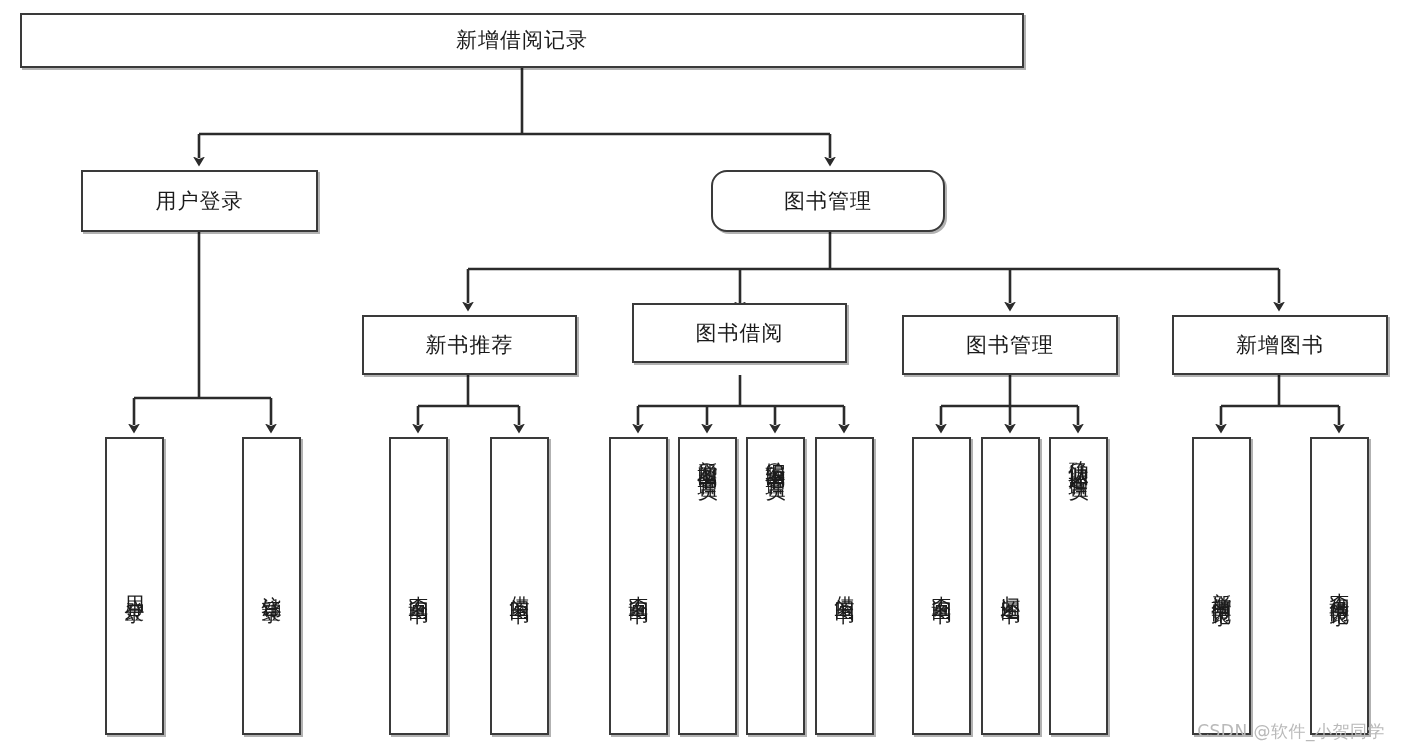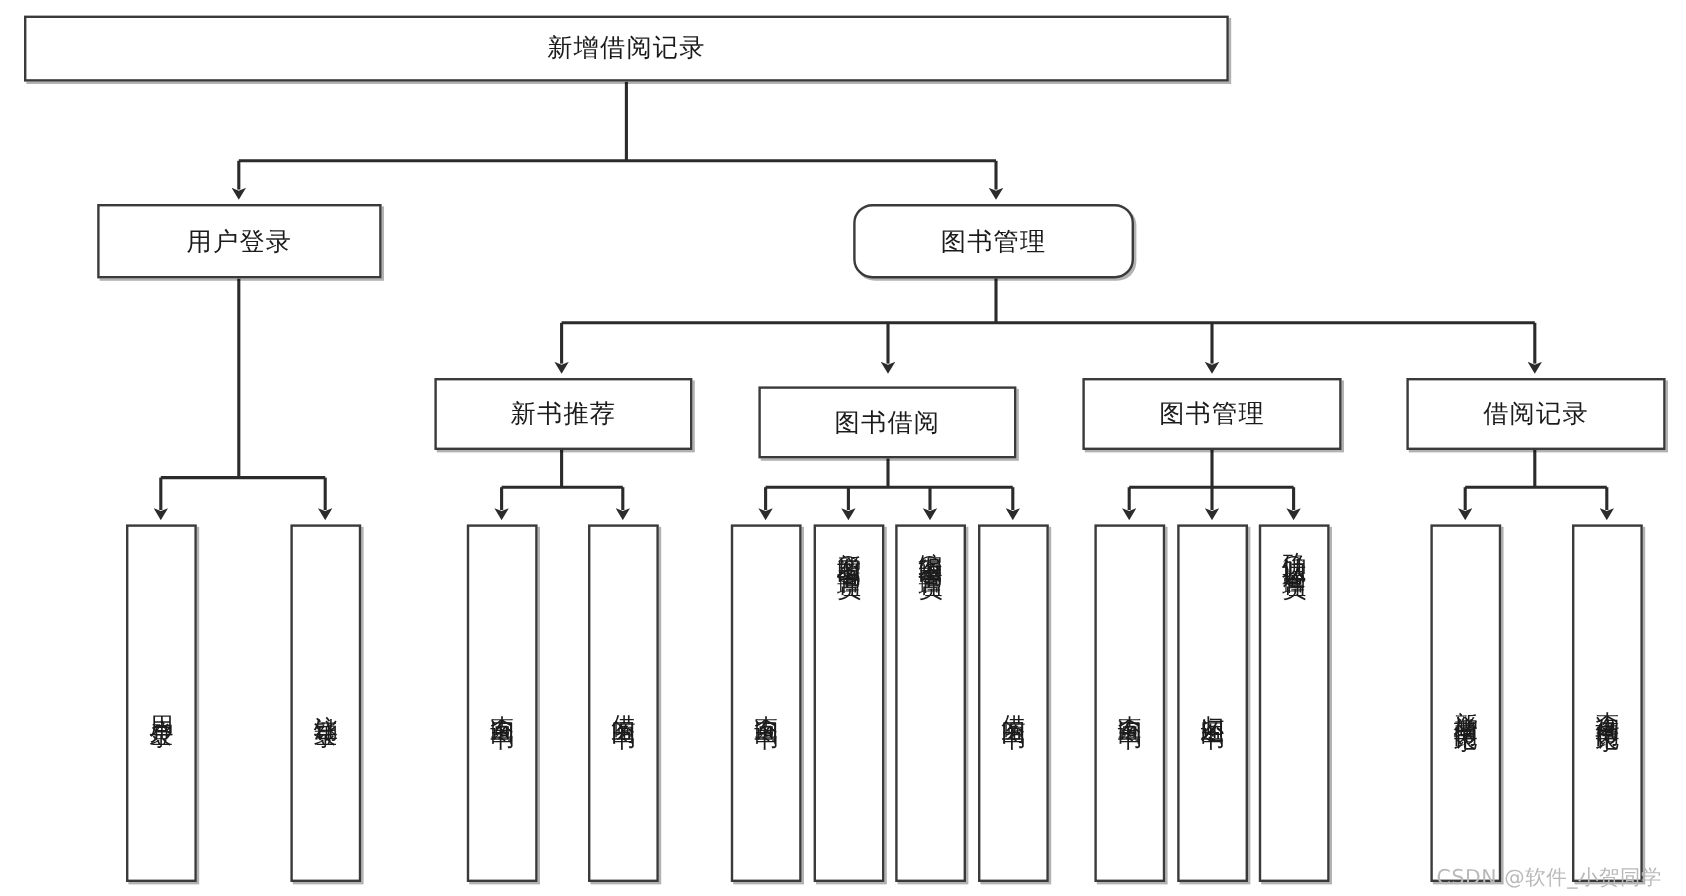--- a/index.html
+++ b/index.html
@@ -115,28 +115,28 @@
   <div class="node" style="left:81px;top:170px;width:237px;height:62px;">
     <span class="lbl">用户登录</span>
   </div>
   <div class="node" style="left:711px;top:170px;width:234px;height:62px;border-radius:16px;">
     <span class="lbl">图书管理</span>
   </div>
 
   <div class="node" style="left:362px;top:315px;width:215px;height:60px;">
     <span class="lbl">新书推荐</span>
   </div>
-  <div class="node" style="left:632px;top:322px;width:215px;height:60px;">
+  <div class="node" style="left:632px;top:303px;width:215px;height:60px;">
     <span class="lbl">图书借阅</span>
   </div>
   <div class="node" style="left:902px;top:315px;width:216px;height:60px;">
     <span class="lbl">图书管理</span>
   </div>
   <div class="node" style="left:1172px;top:315px;width:216px;height:60px;">
-    <span class="lbl">借阅记录</span>
+    <span class="lbl">新增图书</span>
   </div>
 
   <div class="node leaf" style="left:105px;top:437px;width:59px;height:298px;">
     <span class="lbl">用户登录</span>
   </div>
   <div class="node leaf" style="left:242px;top:437px;width:59px;height:298px;">
     <span class="lbl">注销登录</span>
   </div>
 
   <div class="node leaf" style="left:389px;top:437px;width:59px;height:298px;">

